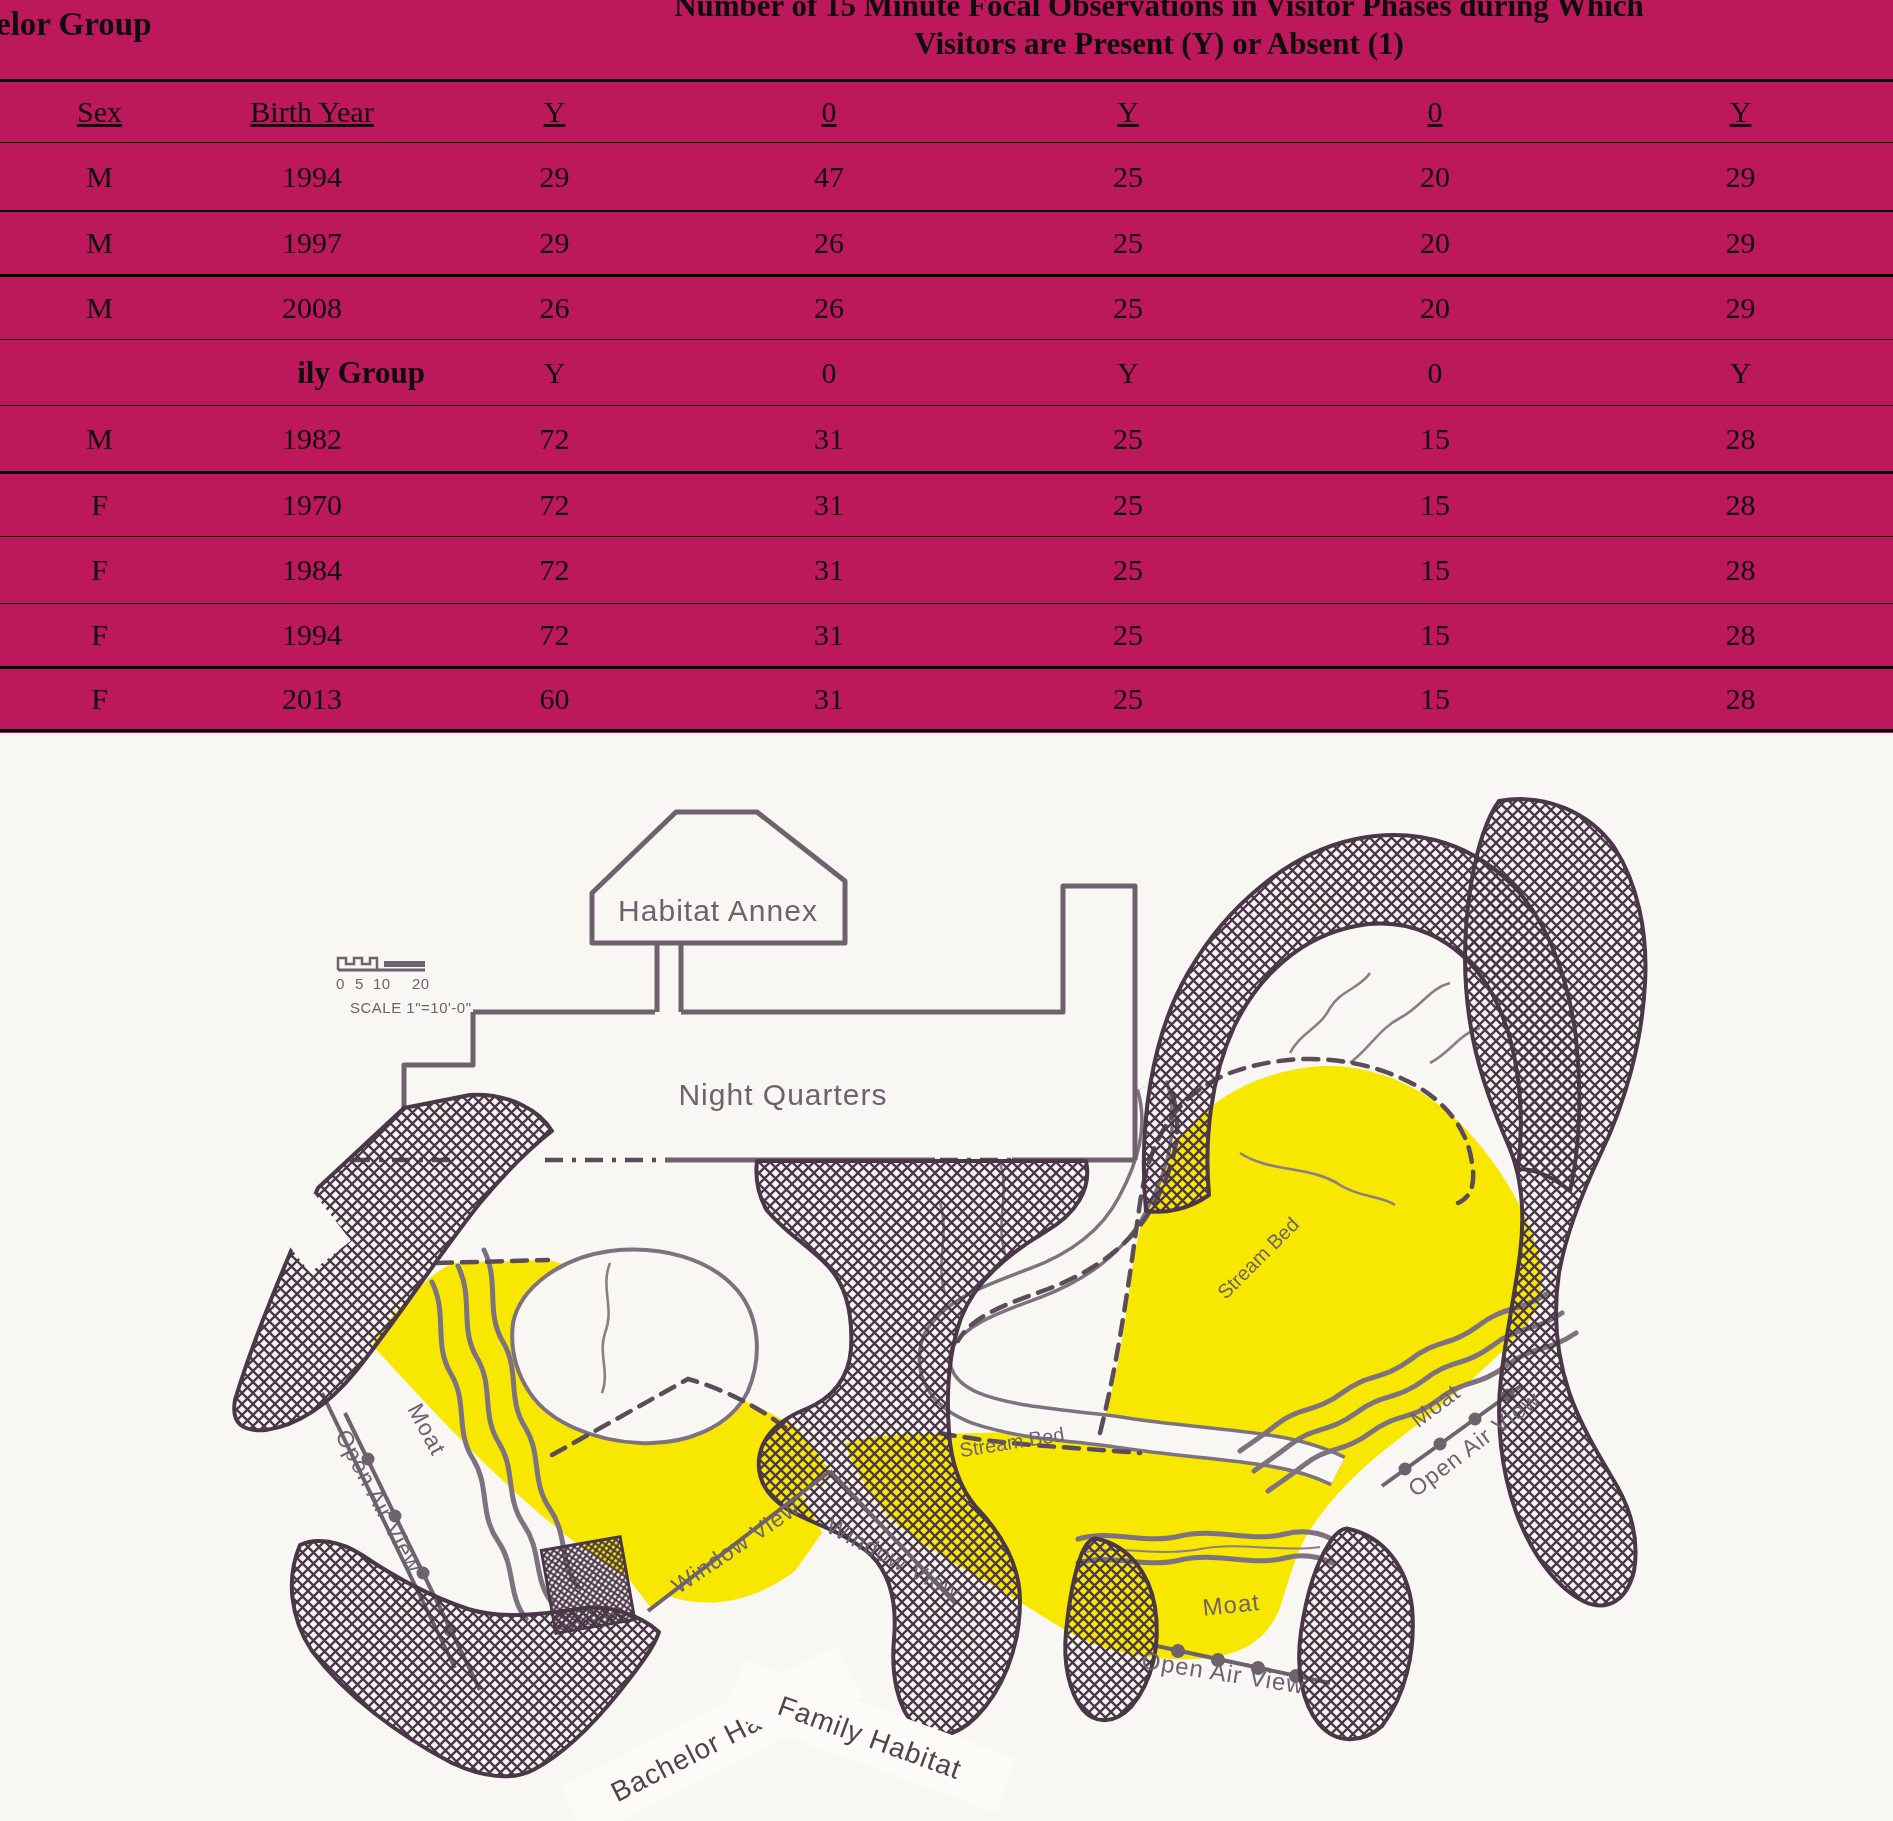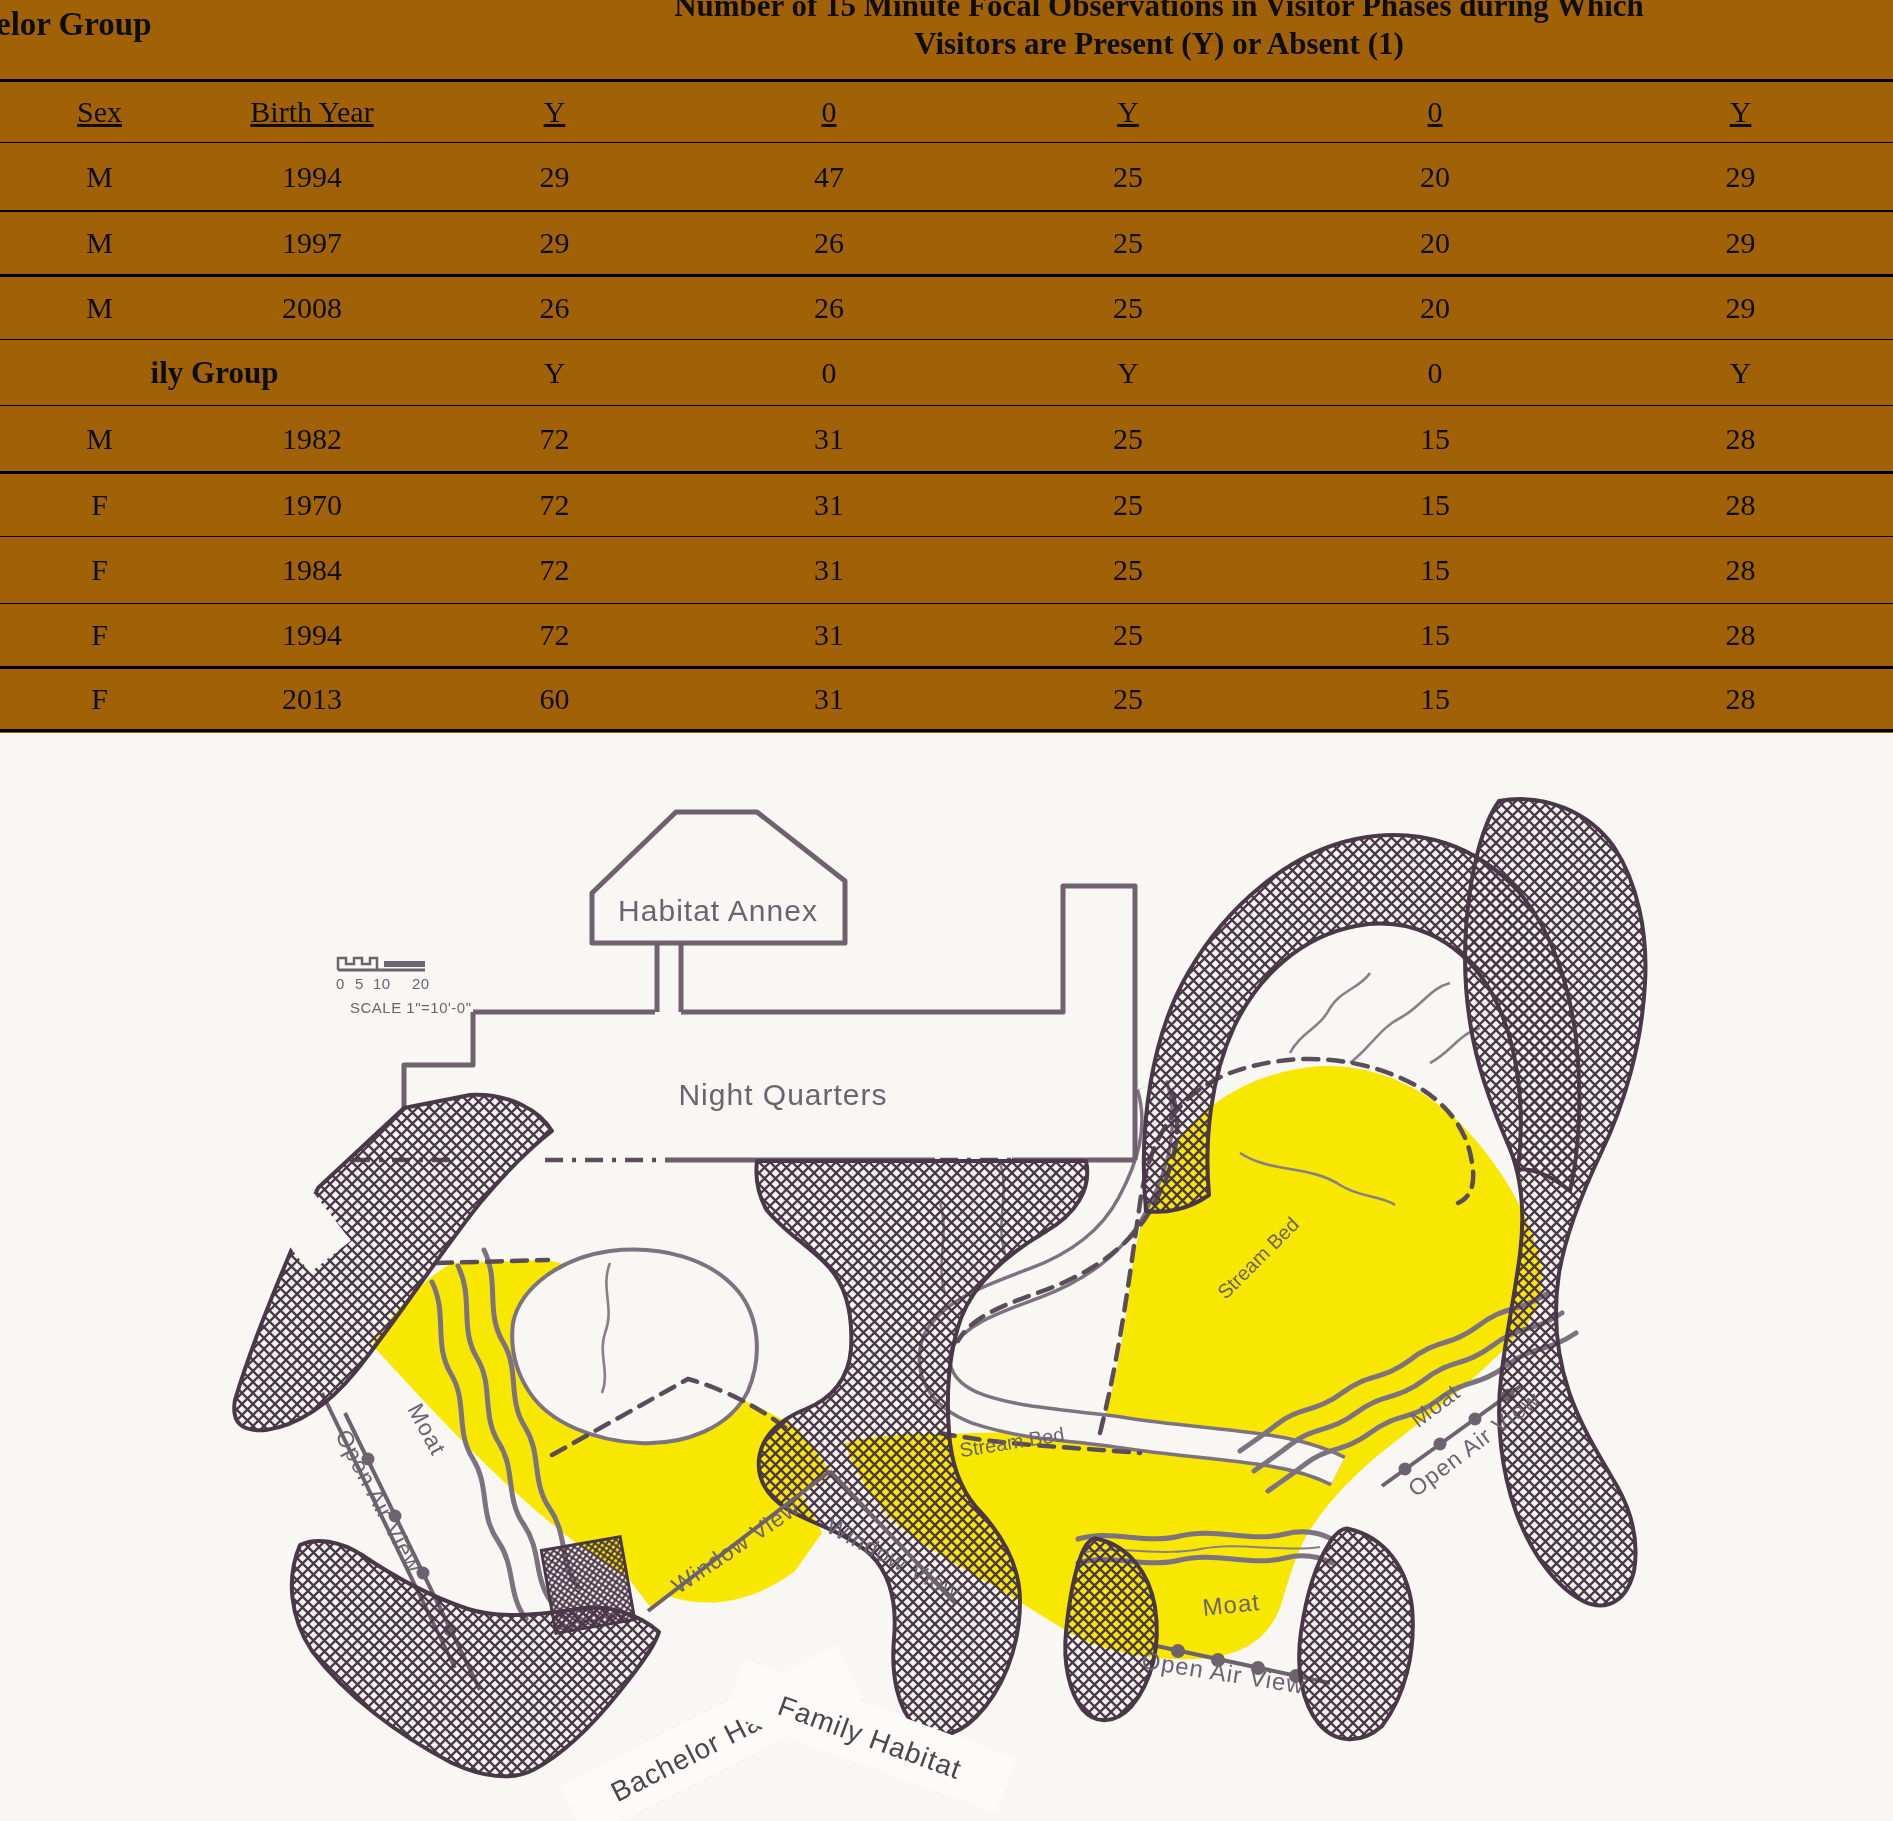--- a/index.html
+++ b/index.html
@@ -1,29 +1,29 @@
 <!DOCTYPE html>
 <html><head>
 <meta charset="utf-8">
 <style>
   html,body{margin:0;padding:0;background:#ffffff;}
-  .screen{position:relative;width:1893px;height:1821px;background:#a16207;overflow:hidden;
+  .screen{position:relative;width:1893px;height:1821px;background:#be185d;overflow:hidden;
           font-family:"Liberation Serif", serif;color:#0d0d0d;}
 
   
   .paper-table{position:absolute;left:0;top:0;width:1893px;}
   .t-titlerow{position:relative;height:79px;border-bottom:3px solid #000;overflow:hidden;}
   .t-group1{position:absolute;left:-4px;top:6px;font-weight:bold;font-size:33px;white-space:nowrap;}
   .t-titles{position:absolute;left:425px;width:1468px;top:-12px;text-align:center;}
   .t-line1{font-weight:bold;font-size:31px;line-height:36px;white-space:nowrap;}
   .t-line2{font-weight:bold;font-size:31px;line-height:40px;white-space:nowrap;}
   .trow{display:grid;grid-template-columns:199px 226px 259px 290px 308px 306px 305px;
         align-items:center;}
   .td{text-align:center;font-size:30px;}
-  .td.lft{text-align:center;padding-left:4px;grid-column:1 / 3;font-size:31px;}
+  .td.lft{text-align:right;padding-left:4px;grid-column:1 / 3;font-size:31px;}
   .bb1{border-bottom:1px solid #000;}
   .bb2{border-bottom:2px solid #000;}
   .bb3{border-bottom:3px solid #000;}
   .h61{height:60px;text-decoration:underline;} .h69{height:67px;} .h65{height:62px;} .h66{height:65px;}
   .h67{height:66px;} .h63{height:60px;}
 
   
   .map-wrap{position:absolute;left:0;top:733px;width:1893px;height:1088px;}
   text{font-family:"Liberation Sans", sans-serif;}
   .lbl{fill:#6b6370;}

